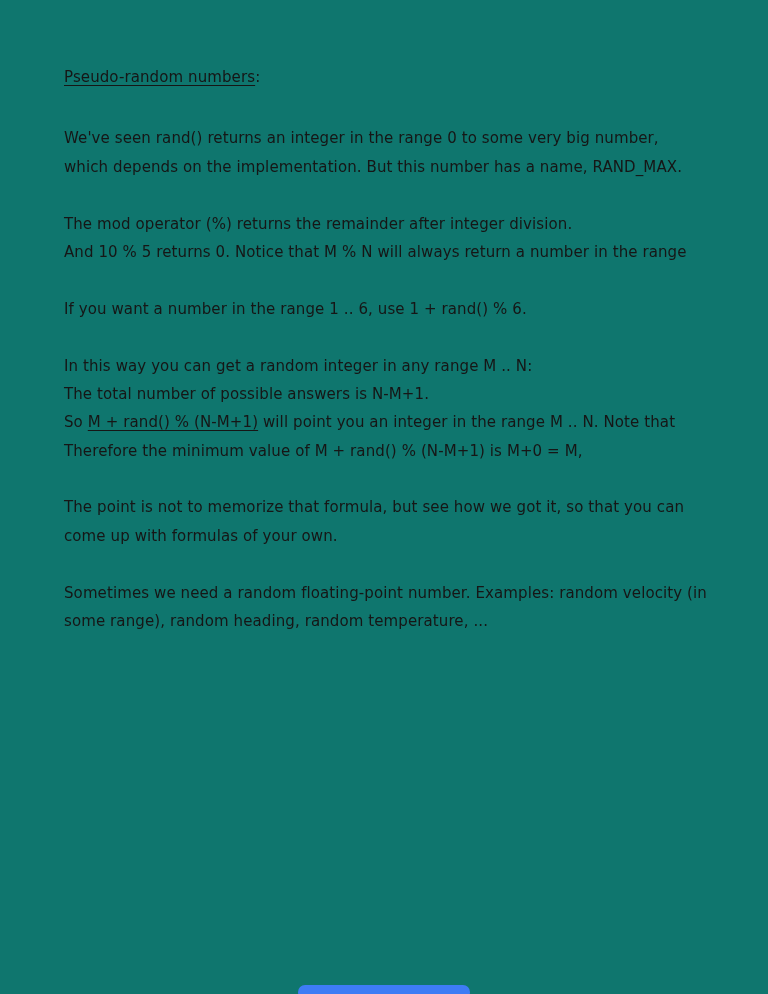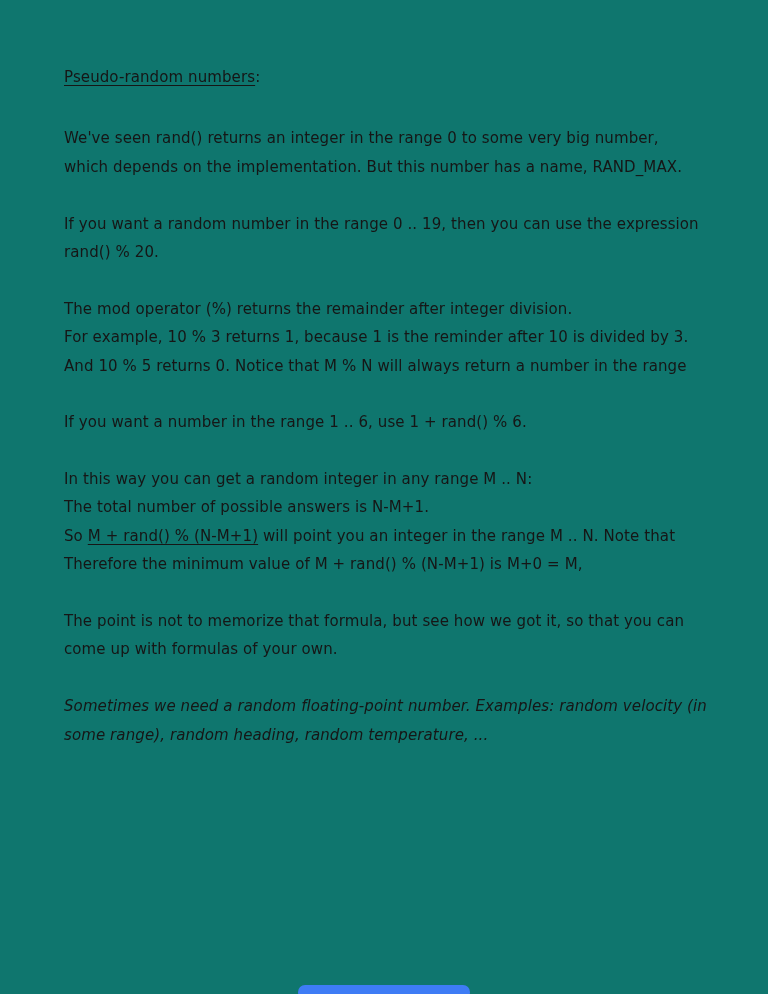--- a/index.html
+++ b/index.html
@@ -26,21 +26,20 @@
     letter-spacing: 0.1px;
   }
   .title {
     margin: 0 0 33px 0;
   }
   .para {
     margin: 0 0 28.4px 0;
   }
   .para:last-child {
     margin-bottom: 4px;
-    font-style: italic;
   }
   .line {
     white-space: pre;
     height: 28.4px;
   }
   .u {
     text-decoration: underline;
     text-decoration-thickness: 1px;
     text-underline-offset: 3px;
   }
@@ -59,26 +58,21 @@
 
 <div class="page" style="color: rgb(22, 22, 22); background: #0f766e;">
   <div class="doc">
     <div class="title"><span class="u">Pseudo-random numbers</span><span>:</span></div>
     <div id="document-body">
         <div class="para">
           <div class="line"><span>We've seen rand() returns an integer in the range 0 to some very big number,</span></div>
           <div class="line"><span>which depends on the implementation. But this number has a name, RAND_MAX.</span></div>
         </div>
         <div class="para">
-          <div class="line"><span>If you want a random number in the range 0 .. 19, then you can use the expression</span></div>
-          <div class="line"><span>rand() % 20.</span></div>
-        </div>
-        <div class="para">
           <div class="line"><span>The mod operator (%) returns the remainder after integer division.</span></div>
-          <div class="line"><span>For example, 10 % 3 returns 1, because 1 is the reminder after 10 is divided by 3.</span></div>
           <div class="line"><span>And 10 % 5 returns 0. Notice that M % N will always return a number in the range</span></div>
         </div>
         <div class="para">
           <div class="line"><span>If you want a number in the range 1 .. 6, use 1 + rand() % 6.</span></div>
         </div>
         <div class="para">
           <div class="line"><span>In this way you can get a random integer in any range M .. N:</span></div>
           <div class="line"><span>The total number of possible answers is N-M+1.</span></div>
           <div class="line"><span>So </span><span class="u">M + rand() % (N-M+1)</span><span> will point you an integer in the range M .. N. Note that</span></div>
           <div class="line"><span>Therefore the minimum value of M + rand() % (N-M+1) is M+0 = M,</span></div>

